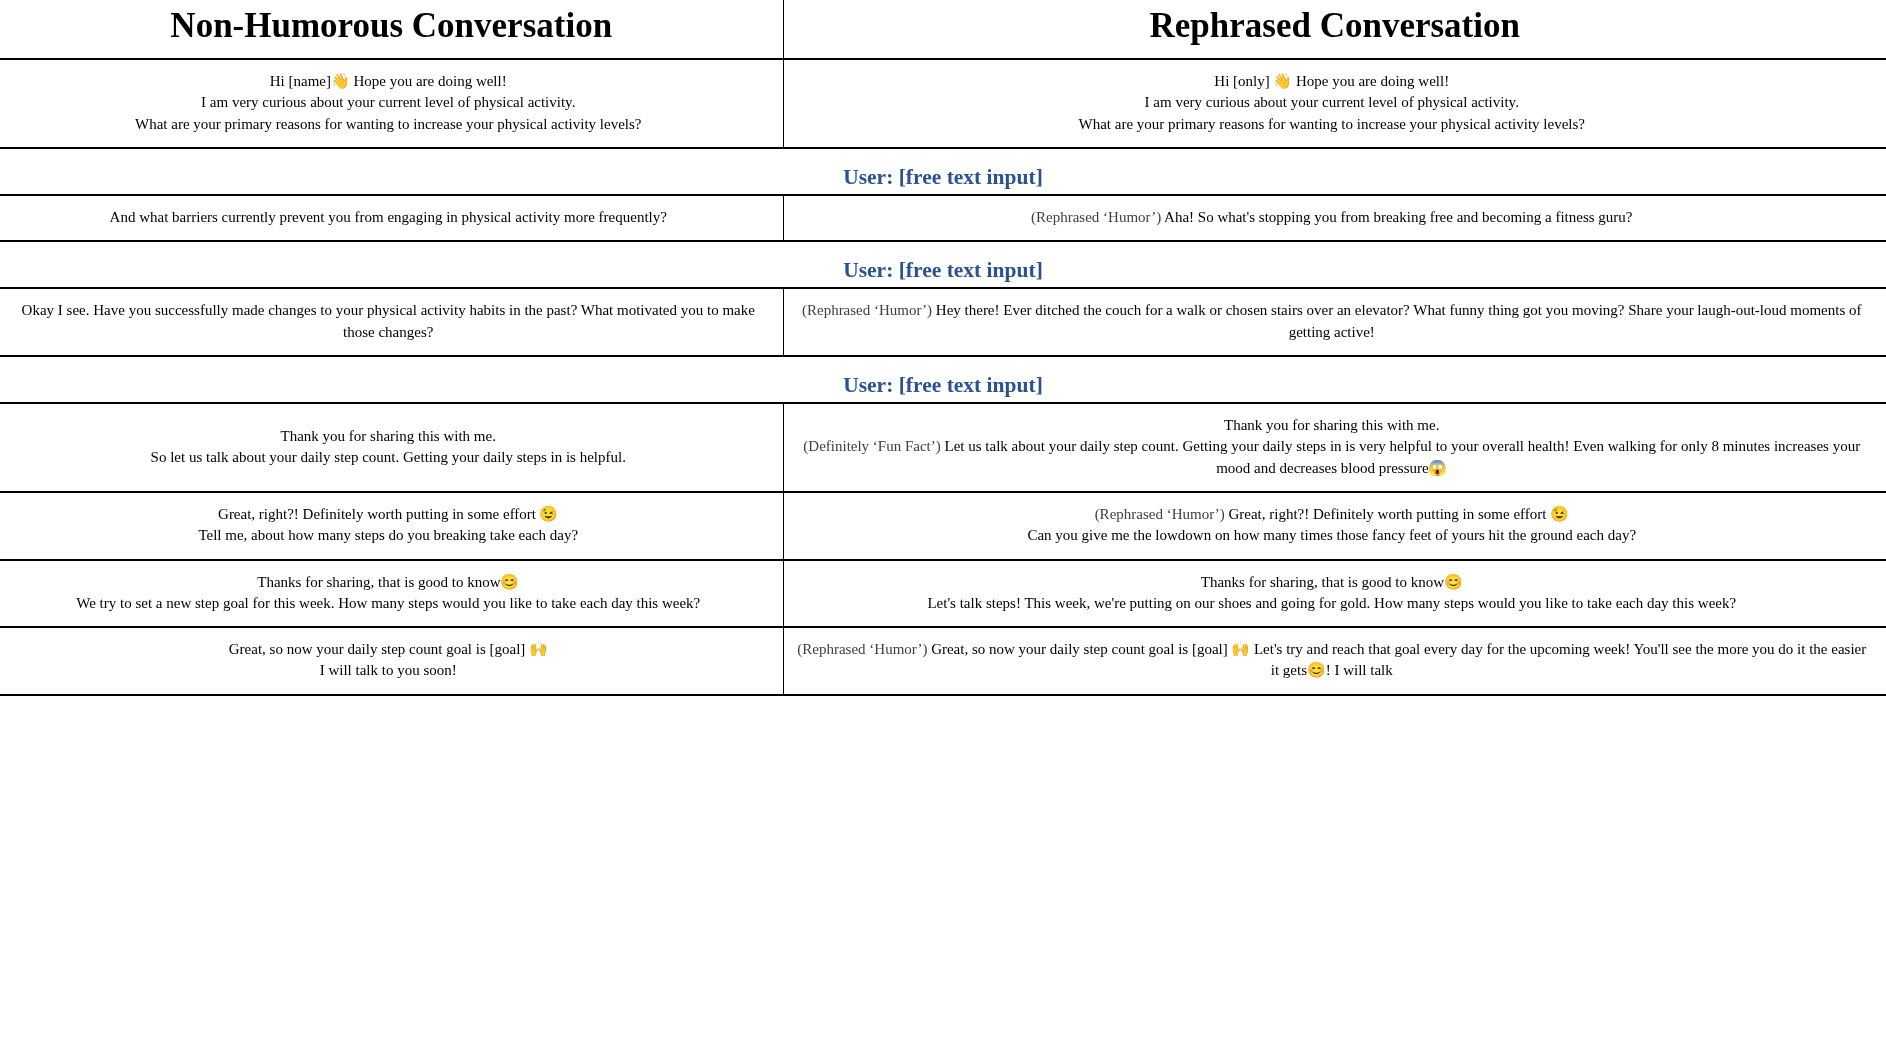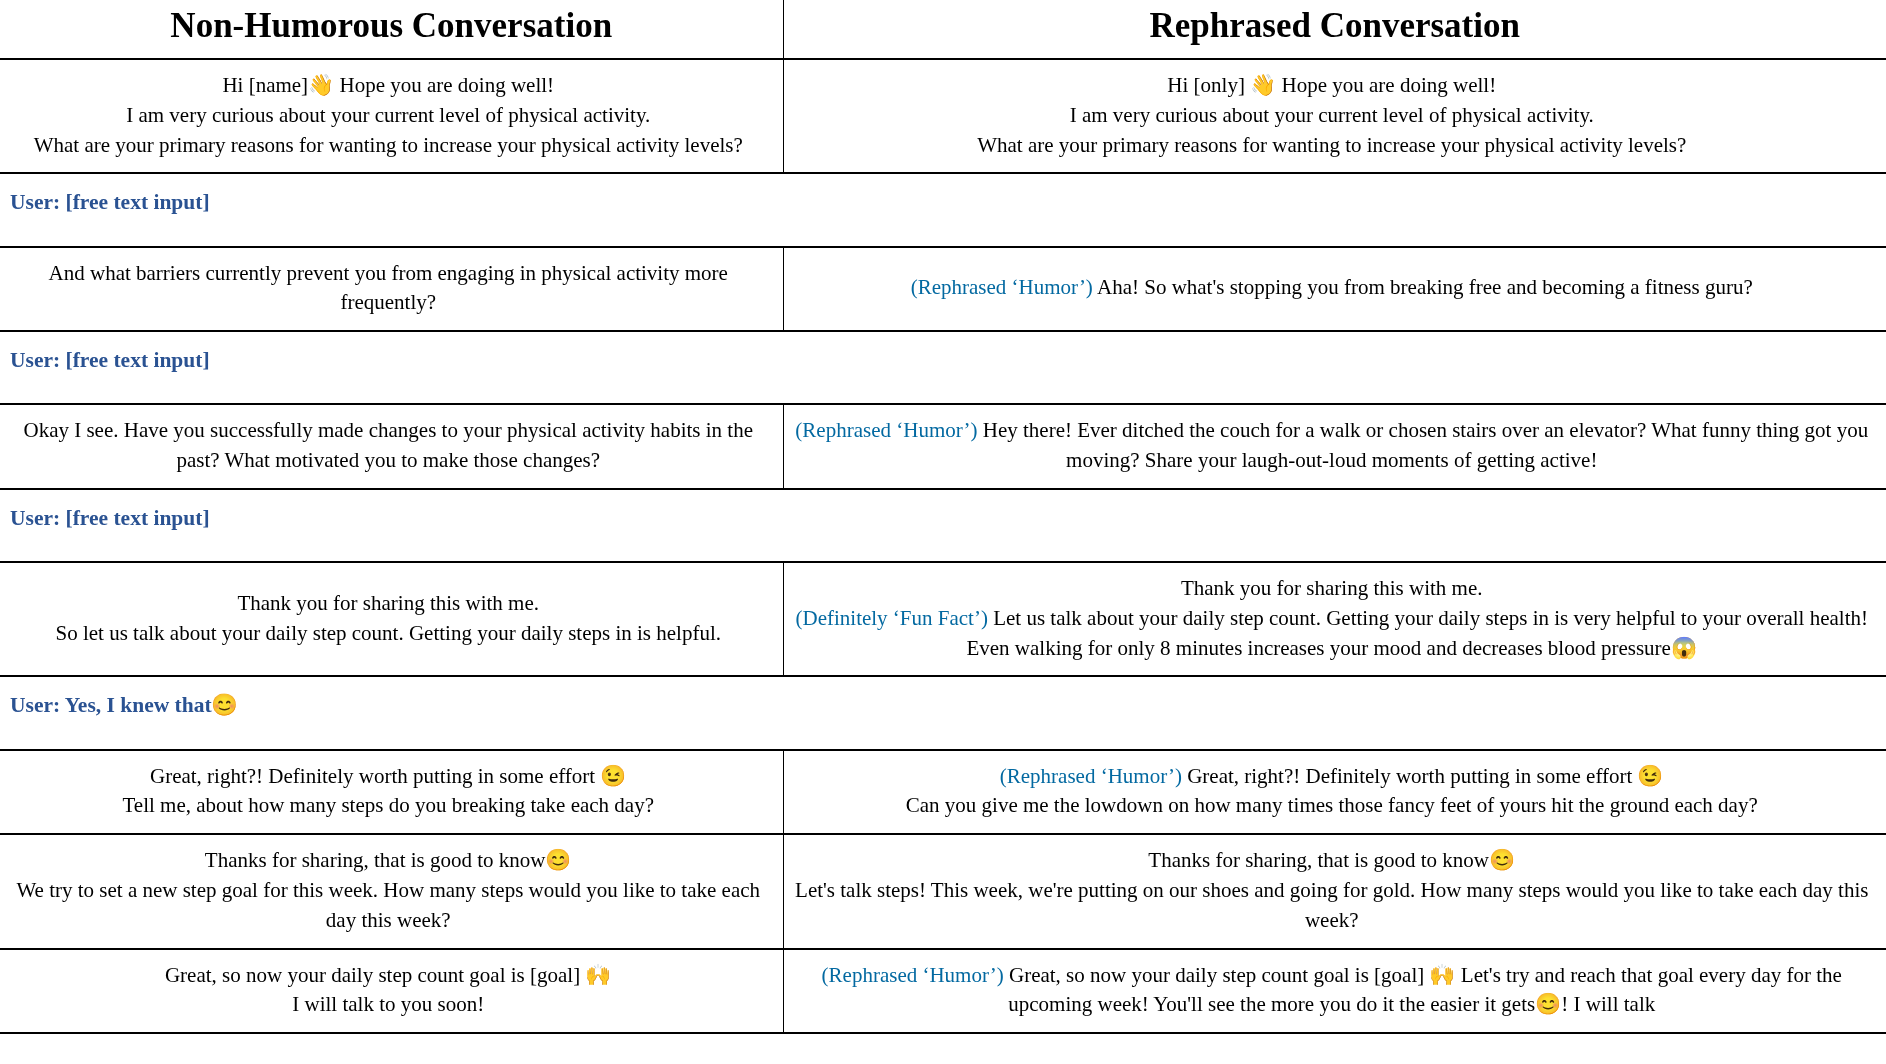--- a/index.html
+++ b/index.html
@@ -35,40 +35,40 @@
     font-size: 35px;
     text-align: center;
     padding: 6px 10px 12px 10px;
     border-bottom: 2px solid #000000;
     border-top: none;
     vertical-align: middle;
   }
   th.header-cell.left-col  { border-right: 1px solid #000000; }
 
   td.msg-cell {
-    font-size: 21px;
+    font-size: 15px;
     line-height: 1.42;
     padding: 11px 14px 12px 8px;
     vertical-align: middle;
     border-bottom: 2px solid #000000;
     text-align: center;
   }
   td.msg-cell.left-col { border-right: 1px solid #000000; }
 
   td.user-cell {
     font-size: 21.5px;
     line-height: 1.4;
-    padding: 13px 10px 28px 10px;
-    text-align: left;
+    padding: 13px 10px 2px 10px;
+    text-align: center;
     border-bottom: 2px solid #000000;
     font-weight: bold;
     color: #2a5292;
   }
 
-  .rephrase-tag { color: #0369a1; margin-top: 41px; }
+  .rephrase-tag { color: #404040; margin-top: 41px; }
 
   .line { display: block; }
 </style>
 </head>
 <body>
 
 <div class="doc">
   <table class="conv-table">
     <colgroup>
       <col class="col-left">
@@ -122,23 +122,20 @@
           <td class="msg-cell left-col">
             <span class="line">Thank you for sharing this with me.</span>
             <span class="line">So let us talk about your daily step count. Getting your daily steps in is helpful.</span>
           </td>
           <td class="msg-cell right-col">
             <span class="line">Thank you for sharing this with me.</span>
             <span class="line"><span class="rephrase-tag">(Definitely ‘Fun Fact’)</span><span> Let us talk about your daily step count. Getting your daily steps in is very helpful to your overall health! Even walking for only 8 minutes increases your mood and decreases blood pressure😱</span></span>
           </td>
         </tr>
         <tr>
-          <td class="user-cell" colspan="2">User: Yes, I knew that😊</td>
-        </tr>
-        <tr>
           <td class="msg-cell left-col">
             <span class="line">Great, right?! Definitely worth putting in some effort 😉</span>
             <span class="line">Tell me, about how many steps do you breaking take each day?</span>
           </td>
           <td class="msg-cell right-col">
             <span class="line"><span class="rephrase-tag">(Rephrased ‘Humor’)</span><span> Great, right?! Definitely worth putting in some effort 😉</span></span>
             <span class="line">Can you give me the lowdown on how many times those fancy feet of yours hit the ground each day?</span>
           </td>
         </tr>
         <tr>

